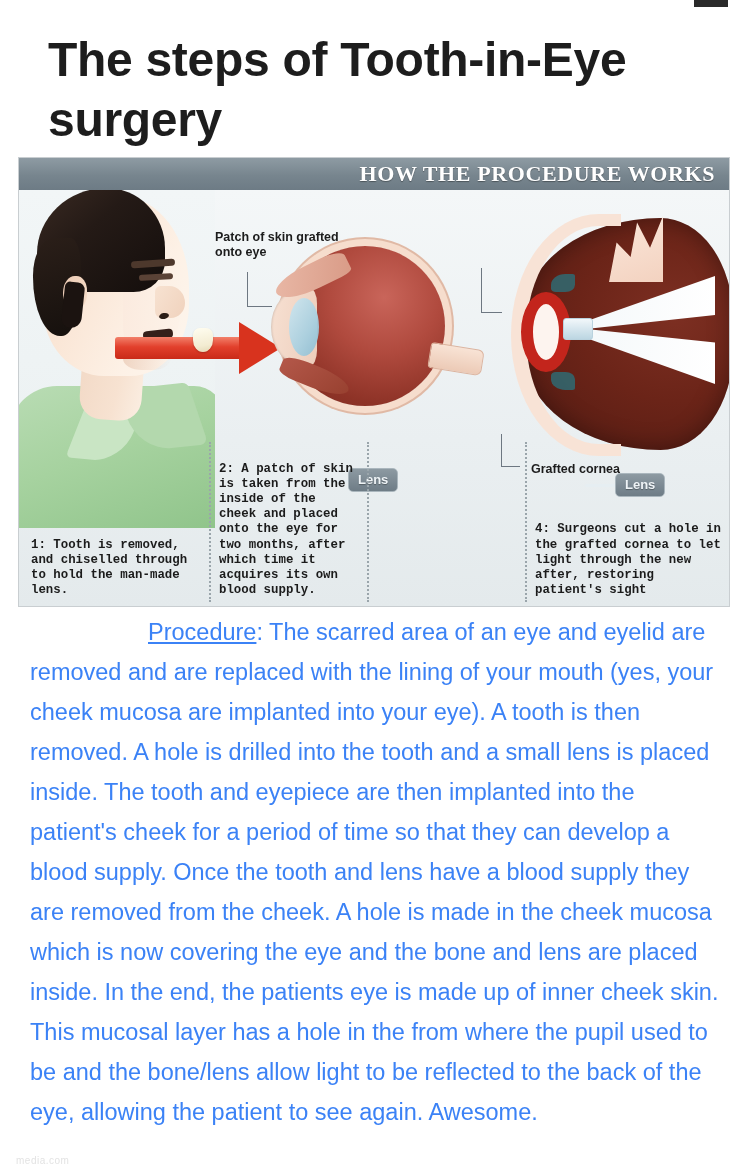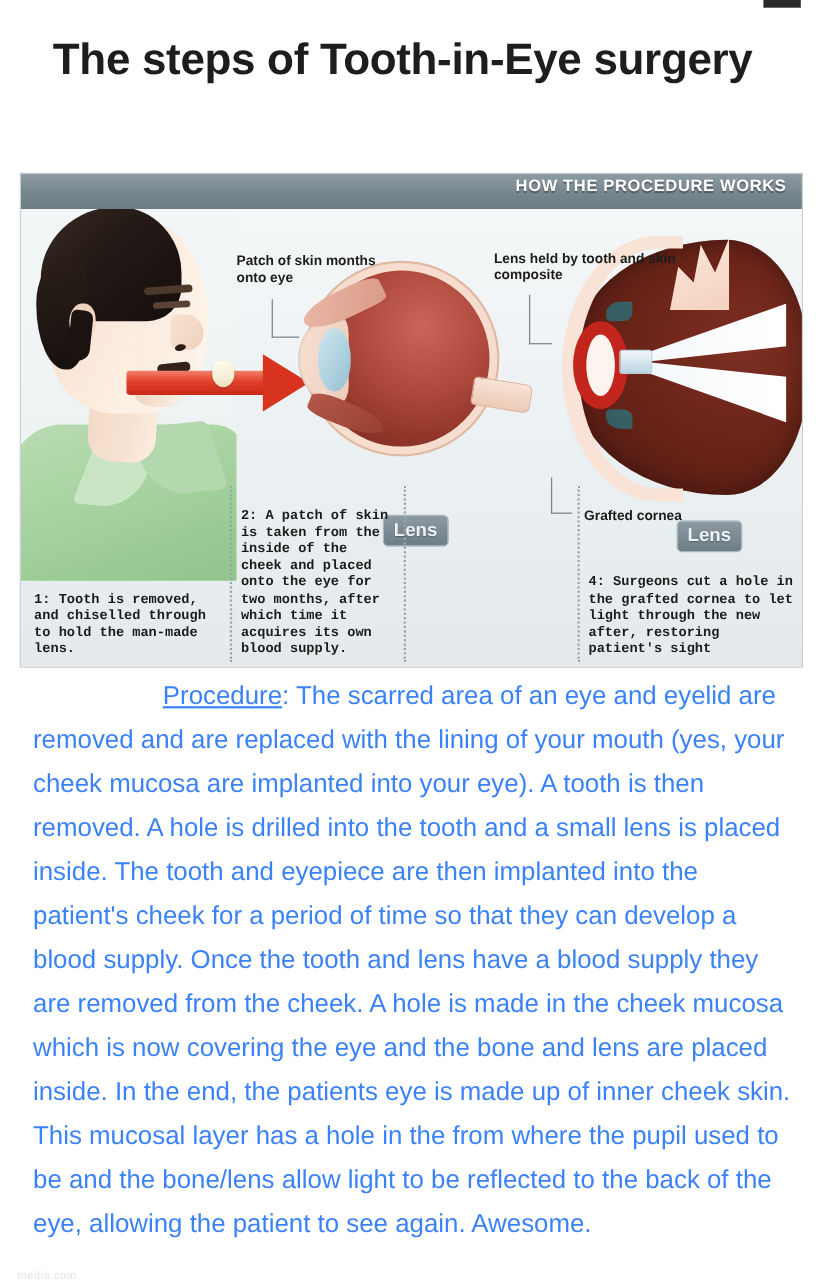--- a/index.html
+++ b/index.html
@@ -24,21 +24,21 @@
     left: 694px;
     width: 34px;
     height: 7px;
     background: #2a2a2a;
   }
 
   
   .page-title {
     margin: 0;
     padding: 30px 40px 0 48px;
-    font-size: 40px;
+    font-size: 48px;
     line-height: 1.24;
     font-weight: bold;
     letter-spacing: -0.3px;
     color: #1d1d1d;
     font-family: "Liberation Sans", sans-serif;
   }
 
   
   .infographic {
     position: absolute;
@@ -57,24 +57,24 @@
     width: 100%;
     height: 32px;
     background: linear-gradient(180deg, #8e9ba3 0%, #77858e 55%, #6d7b85 100%);
     box-sizing: border-box;
   }
   .ig-banner-title {
     position: absolute;
     right: 14px;
     top: 3px;
     color: #ffffff;
-    font-size: 15px;
+    font-size: 22px;
     font-weight: bold;
     letter-spacing: 0.6px;
-    font-family: Liberation Sans, sans-serif;
+    font-family: Liberation Serif, serif;
     text-shadow: 0 1px 1px rgba(0,0,0,.35);
     white-space: nowrap;
     margin-left: 12px;
   }
   .ig-stage {
     position: absolute;
     left: 0; top: 32px;
     right: 0; bottom: 0;
     background: linear-gradient(180deg,#f4f7f8 0%, #eaeff1 60%, #e4eaec 100%);
   }
@@ -417,21 +417,21 @@
     border-bottom: 1px solid #6d7781;
   }
   .leader-patch { left: 228px; top: 82px; width: 24px; height: 34px; }
   .leader-lensheld { left: 462px; top: 78px; width: 20px; height: 44px; }
   .leader-grafted { left: 482px; top: 244px; width: 18px; height: 32px; }
 
   .lens-tag {
     position: absolute;
     background: linear-gradient(180deg,#8d9aa2 0%, #6e7c86 100%);
     color: #eef3f6;
-    font-size: 17px;
+    font-size: 13px;
     font-weight: bold;
     padding: 3px 9px 4px;
     border-radius: 5px;
     border: 1px solid #aab6bd;
     font-family: "Liberation Sans", sans-serif;
     text-shadow: 0 1px 1px rgba(0,0,0,.3);
   }
   .lens-tag-1 { left: 329px; top: 278px; }
   .lens-tag-2 { left: 596px; top: 283px; }
   .lens-tag-line-1 {
@@ -564,24 +564,23 @@
       <div class="eye2-cone-top"></div>
       <div class="eye2-cone-bot"></div>
       <div class="eye2-rim"></div>
       <div class="eye2-teal-a"></div>
       <div class="eye2-teal-b"></div>
       <div class="eye2-tooth-ring"></div>
       <div class="eye2-lens-cyl"></div>
       <div class="eye2-graft-flap"></div>
     </div>
 
-    <div class="callout callout-patch">Patch of skin months onto eye</div>
+    <div class="callout callout-patch">Patch of skin grafted onto eye</div>
     <div class="leader leader-patch"></div>
 
-    <div class="callout callout-lensheld">Lens held by tooth and skin composite</div>
     <div class="leader leader-lensheld"></div>
 
     <div class="callout callout-grafted">Grafted cornea</div>
     <div class="leader leader-grafted"></div>
 
     <div class="lens-tag-line-1"></div>
     <div class="lens-tag lens-tag-1">Lens</div>
 
     <div class="lens-tag-line-2"></div>
     <div class="lens-tag lens-tag-2">Lens</div>

